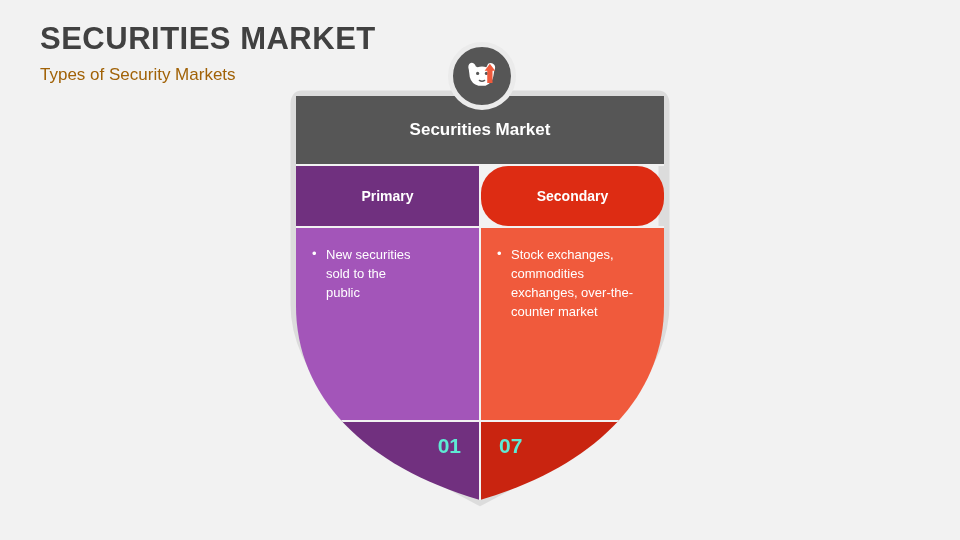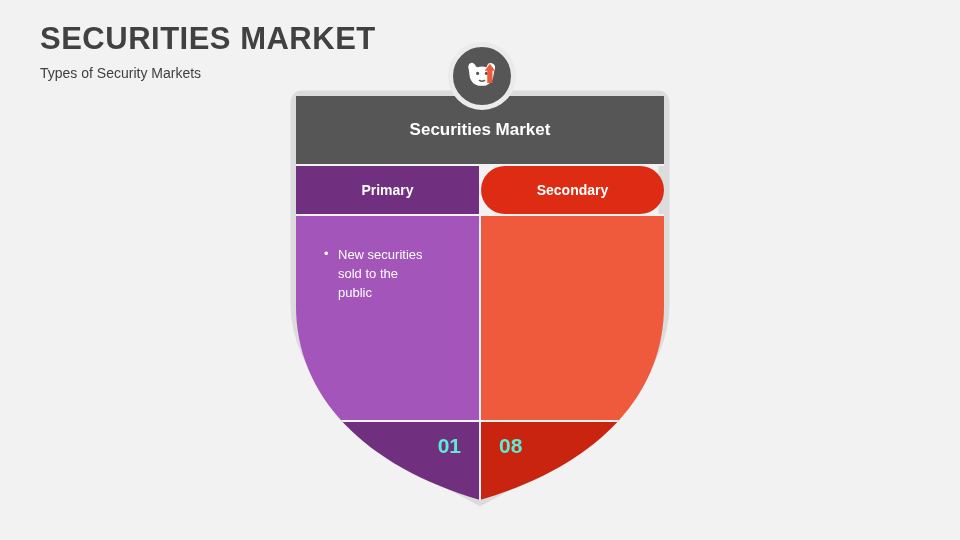--- a/index.html
+++ b/index.html
@@ -23,22 +23,22 @@
   }
   #page-title {
     font-size: 31px;
     font-weight: bold;
     color: #414141;
     letter-spacing: 0.5px;
     margin: 0;
     line-height: 1.2;
   }
   #page-subtitle {
-    font-size: 14px;
-    color: #404040;
+    font-size: 17px;
+    color: #a16207;
     margin: 8px 0 0 0;
     line-height: 1.2;
   }
 
   
   #shield-wrap {
     position: absolute;
     left: 288px;
     top: 88px;
     width: 384px;
@@ -91,21 +91,21 @@
     border-top: 2px solid #f2f2f2;
   }
   .col {
     width: 50%;
     display: flex;
     flex-direction: column;
   }
   .col.left  { border-right: 2px solid #f2f2f2; }
 
   .col-head {
-    height: 48px;
+    height: 60px;
     display: flex;
     align-items: center;
     justify-content: center;
     flex: none;
   }
   .col-head-label {
     color: #ffffff;
     font-size: 14px;
     font-weight: bold;
   }
@@ -136,21 +136,21 @@
   .primary-head   { background: #70307f; }
   .primary-body   { background: #a355b9; }
   .primary-foot   { background: #71307f; }
   .secondary-head { background: #dd2c13; border-radius: 27px; }
   .secondary-body { background: #f05a3c; }
   .secondary-foot { background: #c92410; }
 
   
   ul.bullets {
     list-style: none;
-    margin: 12px;
+    margin: 0;
     padding: 0;
   }
   ul.bullets li {
     position: relative;
     color: #ffffff;
     font-size: 13px;
     line-height: 1.45;
     padding-left: 16px;
     margin-bottom: 4px;
   }
@@ -216,24 +216,25 @@
           <span class="col-foot-number">01</span>
         </div>
       </div>
 
       <div class="col right">
         <div class="col-head secondary-head">
           <span class="col-head-label">Secondary</span>
         </div>
         <div class="col-body right secondary-body">
           <ul class="bullets">
+            <li>Stock exchanges, commodities exchanges, over-the-counter market</li>
           </ul>
         </div>
         <div class="col-foot right secondary-foot">
-          <span class="col-foot-number">08</span>
+          <span class="col-foot-number">07</span>
         </div>
       </div>
 
     </div>
   </div>
 
   <div id="emblem">
     <svg viewBox="0 0 48 48" width="42" height="42">
       <path d="M9 17 Q7 11 11 9 Q15 8 17 13 L19 14 Q24 12 29 14 L31 10 Q35 8 38 11 Q40 14 38 18
                L37 24 Q36 32 28 35 L20 35 Q12 33 10 25 Z" fill="#ffffff"></path>

